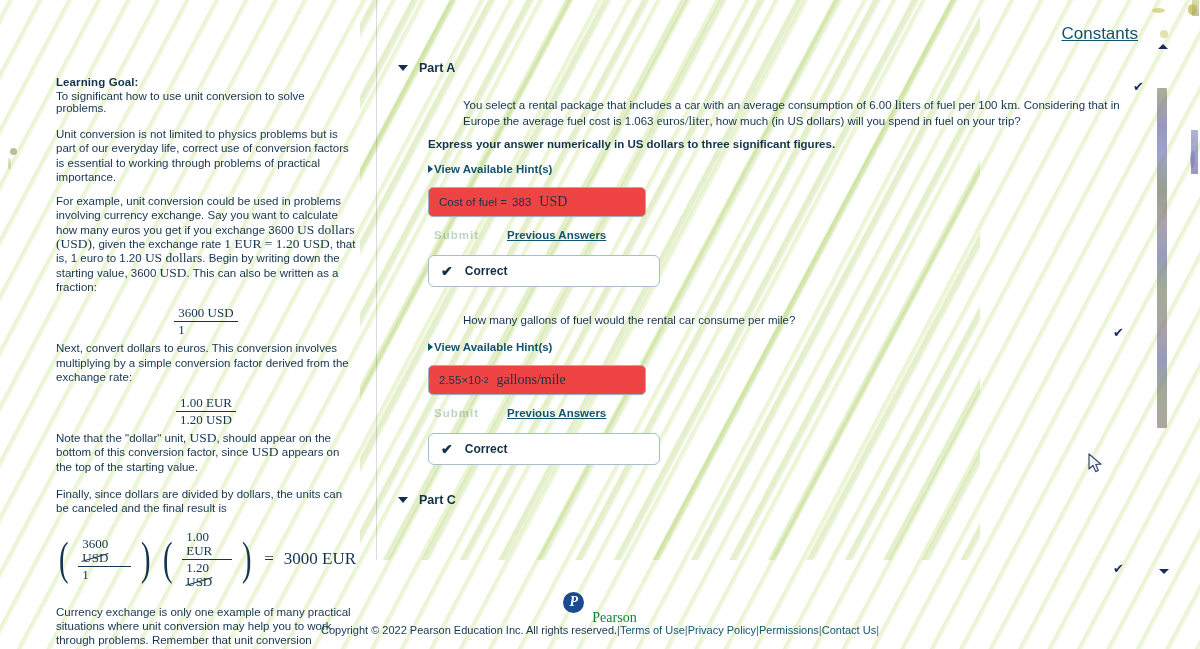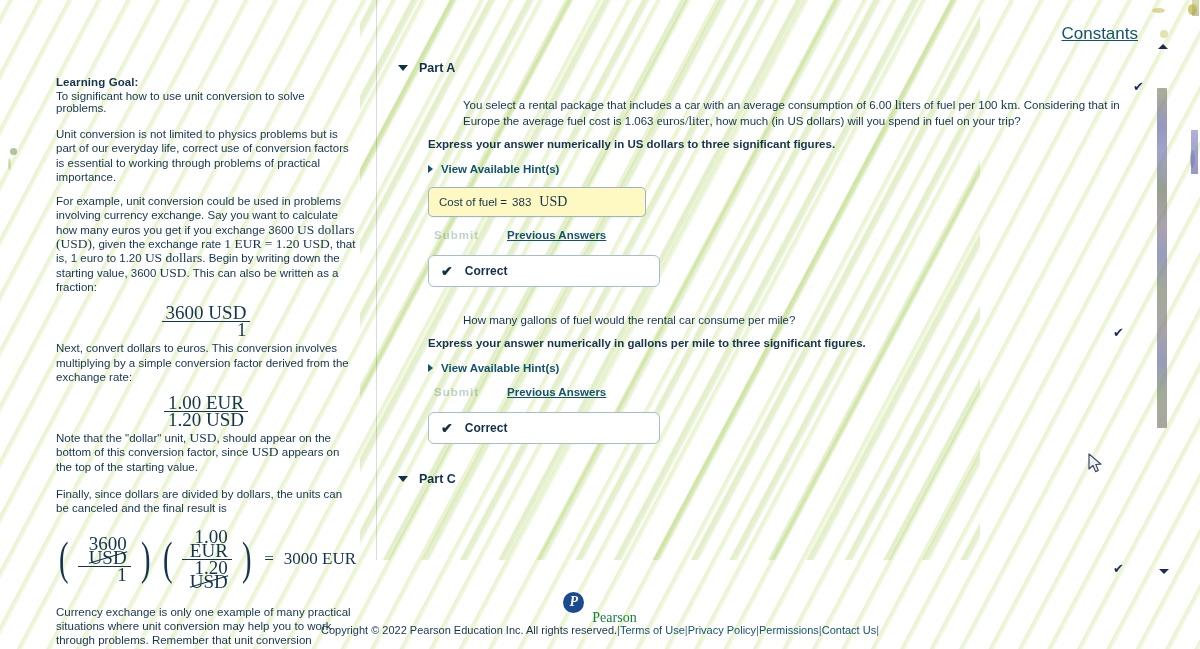--- a/index.html
+++ b/index.html
@@ -97,23 +97,23 @@
   }
 
   
   .frac-block {
     text-align: center;
     margin: 12px 0 4px 0;
     width: 300px;
   }
   .frac {
     display: inline-block;
-    text-align: right;
-    font-family: "Liberation Serif", serif;
-    font-size: 19px;
+    text-align: left;
+    font-family: "Liberation Serif", serif;
+    font-size: 13px;
     line-height: 14px;
     vertical-align: middle;
   }
   .frac .num {
     display: block;
     padding: 0 4px 1px 4px;
     border-bottom: 1.2px solid #14344d;
   }
   .frac .den {
     display: block;
@@ -216,21 +216,21 @@
   }
   .q-bold {
     font-size: 11.5px;
     font-weight: bold;
     color: #14344d;
     margin-top: 9px;
   }
   .hint-row {
     display: flex;
     align-items: center;
-    gap: 8px;
+    gap: 1px;
     margin-top: 13px;
     font-size: 11.5px;
     font-weight: bold;
     color: #14536e;
     cursor: pointer;
     width: fit-content;
   }
   .caret-right {
     width: 0; height: 0;
     border-top: 4.5px solid transparent;
@@ -238,21 +238,21 @@
     border-left: 5.5px solid #14536e;
     flex: none;
   }
 
   .answer-box {
     margin-top: 12px;
     width: 196px;
     height: 28px;
     border: 1px solid #9fb2c4;
     border-radius: 5px;
-    background: #fef9c3;
+    background: #ef4444;
     display: flex;
     align-items: center;
     padding: 0 10px;
     font-size: 11.5px;
     color: #14344d;
     box-shadow: 0 1px 0 rgba(0,0,0,.03);
   }
   .answer-box .lead { white-space: nowrap; }
   .answer-box .val {
     font-weight: normal;
@@ -536,24 +536,29 @@
       <div class="correct-box">
         <span class="tick">✔</span>
         <span>Correct</span>
       </div>
     </div>
   </div>
 
   <div style="margin-top:25px">
     <div class="part-body">
       <div class="q-text">How many gallons of fuel would the rental car consume per mile?</div>
-      <div class="q-bold">Express your answer numerically in gallons per mile to three significant figures.</div>
       <div class="hint-row">
         <span class="caret-right"></span>
         <span>View Available Hint(s)</span>
+      </div>
+      <div class="answer-box">
+        <span class="lead">2.55</span>
+          <span>×10</span>
+          <sup>-2</sup>
+        <span class="unit">gallons/mile</span>
       </div>
       <div class="sub-row">
         <span class="submit-ghost">Submit</span>
         <span class="prev-ans">Previous Answers</span>
       </div>
       <div class="correct-box">
         <span class="tick">✔</span>
         <span>Correct</span>
       </div>
     </div>

